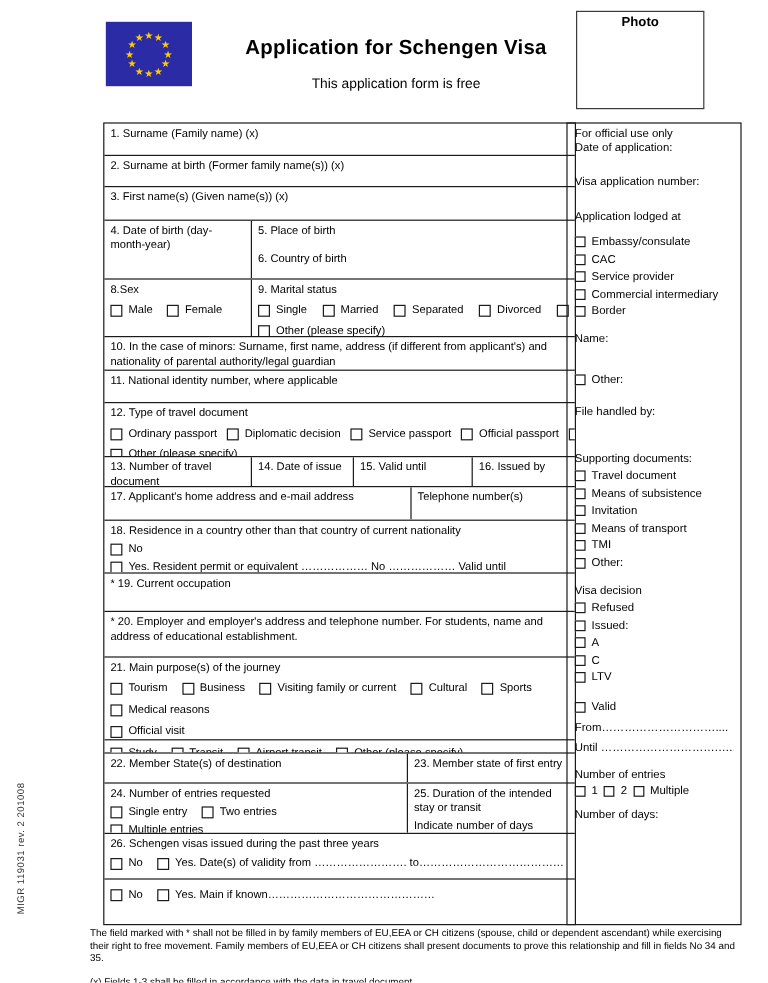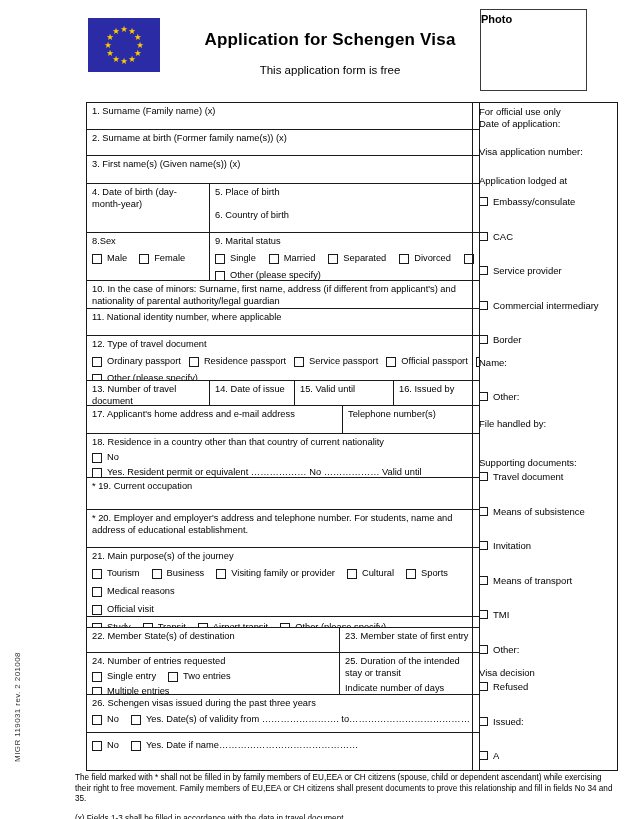--- a/index.html
+++ b/index.html
@@ -5,37 +5,37 @@
   html,body{margin:0;padding:0;background:#fff;}
   .page{position:relative;width:640px;height:819px;background:#ffffff;
         font-family:"Liberation Sans",sans-serif;color:#000;overflow:hidden;}
 
   
   .flag{position:absolute;left:88px;top:18px;width:72px;height:54px;}
   .title-wrap{position:absolute;left:165px;top:30px;width:330px;text-align:center;}
   .title{font-size:17px;font-weight:bold;letter-spacing:0.2px;}
   .subtitle{margin-top:14px;font-size:11.5px;}
   .photo-box{position:absolute;left:480px;top:9px;width:107px;height:82px;
-             border:1px solid #3a3a3a;box-sizing:border-box;}
+             border:1px solid #3a3a3a;box-sizing:border-box;text-align:center;}
   .photo-label{font-size:11px;font-weight:bold;margin-top:3px;}
 
   
   .ltable{position:absolute;left:86px;top:102px;width:394px;height:669px;
           border:1px solid #1a1a1a;box-sizing:border-box;display:flex;flex-direction:column;}
   .row{box-sizing:border-box;border-bottom:1px solid #1a1a1a;padding:3px 5px;
        font-size:9.3px;line-height:1.28;overflow:hidden;}
   .row:last-child{border-bottom:none;}
   .cols{padding:0;display:flex;}
   .cell{box-sizing:border-box;padding:3px 5px;border-right:1px solid #1a1a1a;overflow:hidden;}
   .cell:last-child{border-right:none;flex:1;}
   .lbl{display:block;}
 
   
   .cbrow{display:flex;align-items:center;margin-top:5px;white-space:nowrap;}
-  .cblist{display:flex;flex-direction:column;align-items:flex-start;gap:20px;}
+  .cblist{display:flex;flex-direction:column;align-items:flex-start;}
   .cbi{display:inline-flex;align-items:center;margin-right:12px;white-space:nowrap;}
   .cblist .cbi{margin:0 0 3px 0;}
   .cb{width:10px;height:10px;border:1px solid #1a1a1a;background:#fff;
       display:inline-block;margin-right:5px;flex:none;box-sizing:border-box;}
   .cbl{font-size:9.3px;}
   .snug .cbi{margin-right:8px;}
   .wide .cbi{margin-right:13px;}
   .purpose{display:flex;flex-direction:column;}
   .subline{border-top:1px solid #1a1a1a;margin:auto -5px 0 -5px;padding:5px 5px 2px 5px;}
 
@@ -171,21 +171,21 @@
 
     <div class="row" style="height:45px">
       <span class="lbl">12. Type of travel document</span>
       <div class="cbrow snug">
           <span class="cbi">
             <span class="cb"></span>
             <span class="cbl">Ordinary passport</span>
           </span>
           <span class="cbi">
             <span class="cb"></span>
-            <span class="cbl">Residence passport</span>
+            <span class="cbl">Diplomatic decision</span>
           </span>
           <span class="cbi">
             <span class="cb"></span>
             <span class="cbl">Service passport</span>
           </span>
           <span class="cbi">
             <span class="cb"></span>
             <span class="cbl">Official passport</span>
           </span>
           <span class="cbi">
@@ -254,21 +254,21 @@
           <span class="cbi">
             <span class="cb"></span>
             <span class="cbl">Tourism</span>
           </span>
           <span class="cbi">
             <span class="cb"></span>
             <span class="cbl">Business</span>
           </span>
           <span class="cbi">
             <span class="cb"></span>
-            <span class="cbl">Visiting family or provider</span>
+            <span class="cbl">Visiting family or current</span>
           </span>
           <span class="cbi">
             <span class="cb"></span>
             <span class="cbl">Cultural</span>
           </span>
           <span class="cbi">
             <span class="cb"></span>
             <span class="cbl">Sports</span>
           </span>
         </div>
@@ -354,21 +354,21 @@
     </div>
 
     <div class="row" style="height:37px">
       <div class="cbrow" style="margin-top:4px">
           <span class="cbi">
             <span class="cb"></span>
             <span class="cbl">No</span>
           </span>
           <span class="cbi">
             <span class="cb"></span>
-            <span class="cbl">Yes. Date if name………………………………………</span>
+            <span class="cbl">Yes. Main if known………………………………………</span>
           </span>
         </div>
     </div>
 
   </div>
 
   <div class="rcol">
     <div class="rline">For official use only</div>
     <div class="rline" style="">Date of application:</div>
     <div class="rline" style="margin-top:16px">Visa application number:</div>

